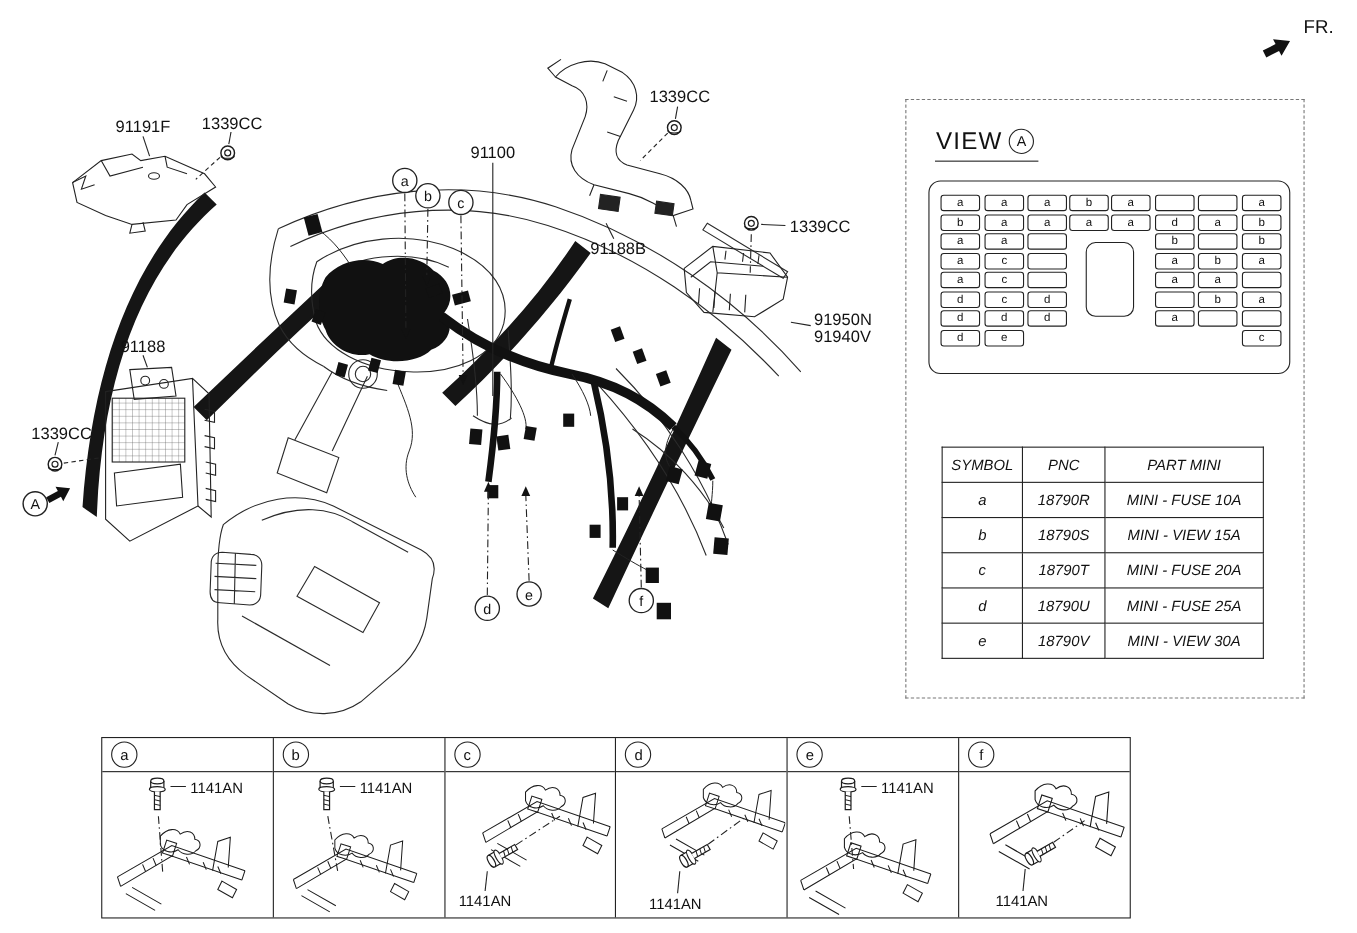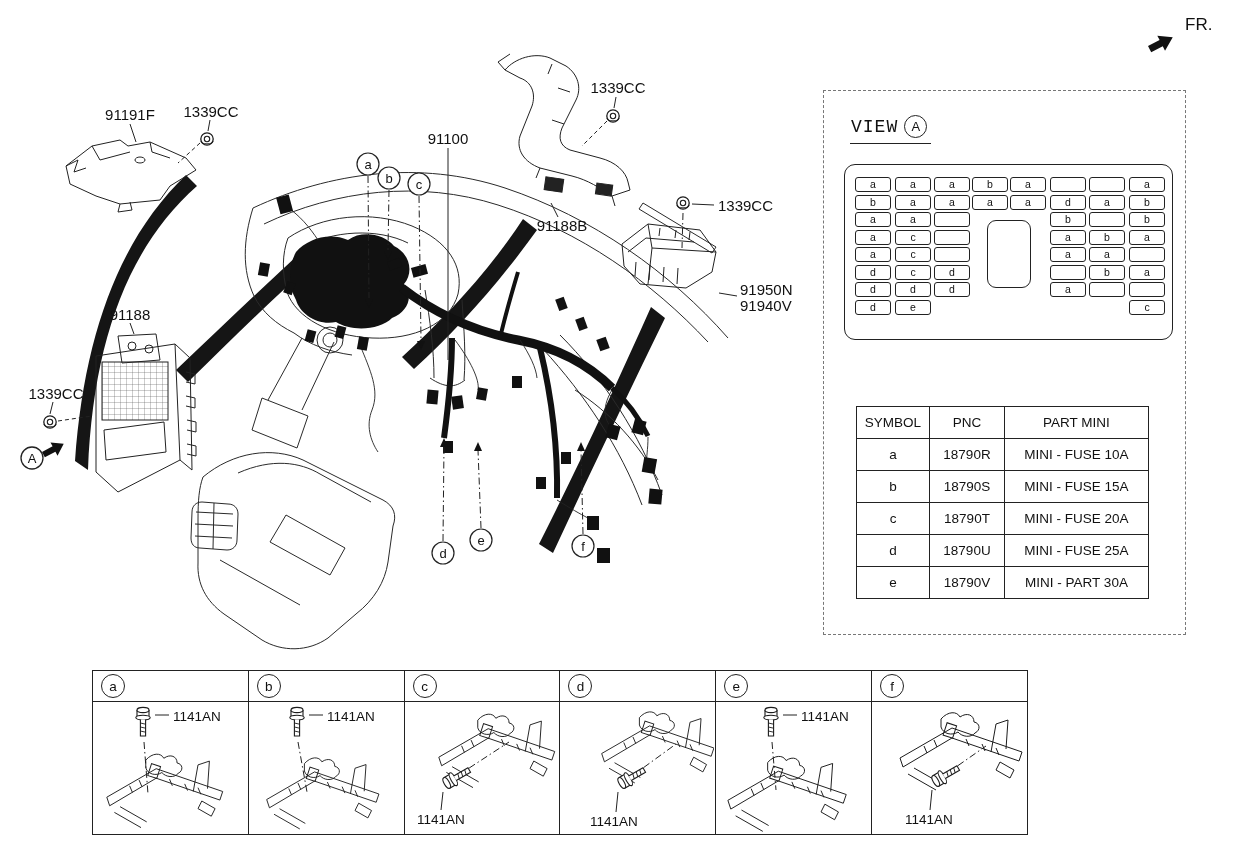--- a/index.html
+++ b/index.html
@@ -6,34 +6,34 @@
   body{width:1234px;height:848px;position:relative;overflow:hidden;
        font-family:"Liberation Sans", sans-serif;color:#111;}
   svg text{font-family:"Liberation Sans", sans-serif;}
   .abs{position:absolute;}
 
   
   .view-panel{left:823px;top:90px;width:363px;height:545px;
     border:1.5px dashed #777;box-sizing:border-box;}
   .view-title{position:absolute;left:26px;top:24px;display:flex;align-items:center;
     gap:6px;border-bottom:1.5px solid #222;padding:0 4px 5px 1px;}
-  .view-title .vt{font-size:18px;letter-spacing:1px;color:#111;font-family:Liberation Mono, monospace;}
+  .view-title .vt{font-size:22px;letter-spacing:1px;color:#111;}
   .circ-sm{width:21px;height:21px;border:1.5px solid #222;border-radius:50%;
     display:flex;align-items:center;justify-content:center;font-size:13px;background:#fff;}
   .fuse-box{position:absolute;left:20px;top:73px;width:327px;height:174px;
     border:1.6px solid #222;border-radius:11px;background:#fff;}
   .fuse-slot{position:absolute;width:34px;height:13px;border:1px solid #222;
     border-radius:3px;font-size:10.5px;line-height:13px;text-align:center;background:#fff;}
   .fuse-cutout{position:absolute;left:142px;top:55px;width:42px;height:66px;
     border:1.2px solid #222;border-radius:9px;background:#fff;}
 
   
   .symbol-table{position:absolute;left:32px;top:315px;border-collapse:collapse;table-layout:fixed;}
   .symbol-table th,.symbol-table td{border:1.4px solid #222;text-align:center;
-    height:31px;padding:0 0;font-weight:normal;}
+    height:31px;padding:0 0;font-weight:normal;font-style:italic;}
   .symbol-table th{font-size:13.5px;}
   .symbol-table td{font-size:13.5px;}
 
   
   .bottom-strip{left:92px;top:670px;width:936px;height:165px;display:flex;
     border:1.4px solid #222;box-sizing:border-box;}
   .b-cell{flex:1 1 0;border-right:1.4px solid #222;position:relative;box-sizing:border-box;}
   .b-cell:last-child{border-right:none;}
   .b-head{height:31px;border-bottom:1.4px solid #222;display:flex;align-items:center;
     padding-left:8px;box-sizing:border-box;}
@@ -380,36 +380,36 @@
       </thead>
     <tbody>
         <tr>
           <td>a</td>
           <td>18790R</td>
           <td>MINI - FUSE 10A</td>
         </tr>
         <tr>
           <td>b</td>
           <td>18790S</td>
-          <td>MINI - FUSE 15A</td>
+          <td>MINI - VIEW 15A</td>
         </tr>
         <tr>
           <td>c</td>
           <td>18790T</td>
           <td>MINI - FUSE 20A</td>
         </tr>
         <tr>
           <td>d</td>
           <td>18790U</td>
           <td>MINI - FUSE 25A</td>
         </tr>
         <tr>
           <td>e</td>
           <td>18790V</td>
-          <td>MINI - PART 30A</td>
+          <td>MINI - VIEW 30A</td>
         </tr>
       </tbody>
   </table>
 </div>
 
 <div class="abs bottom-strip">
 
   <div class="b-cell">
     <div class="b-head">
         <span class="circ">

